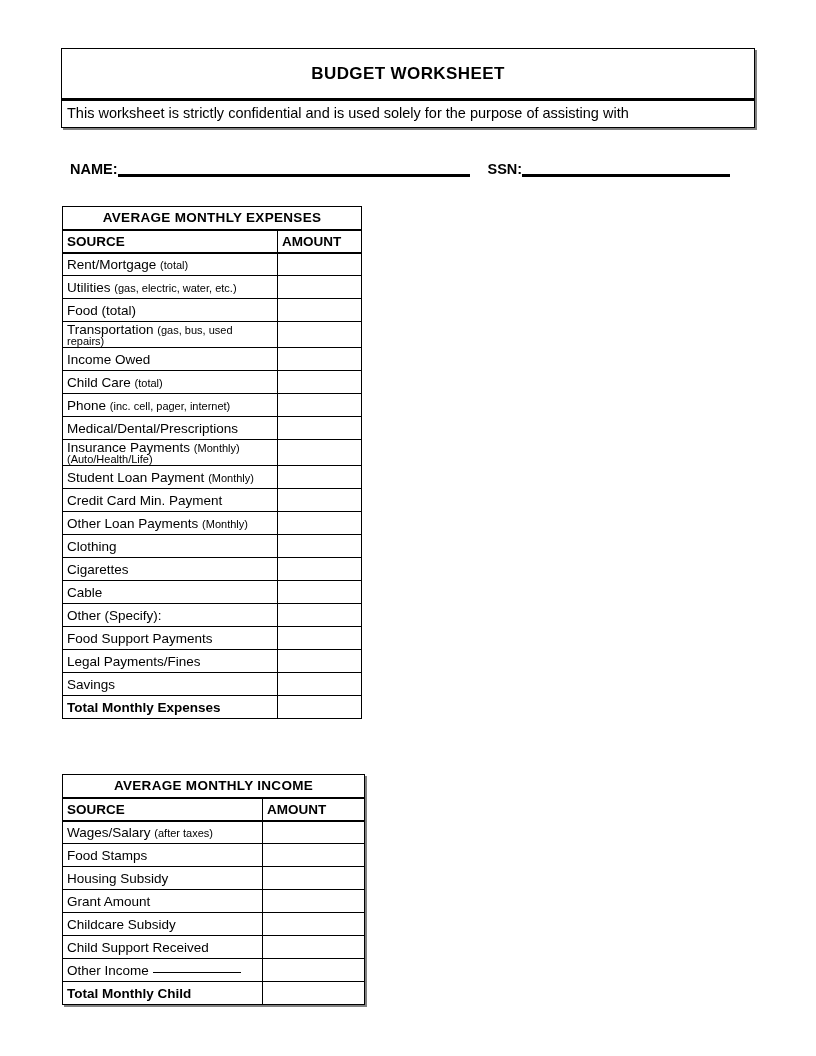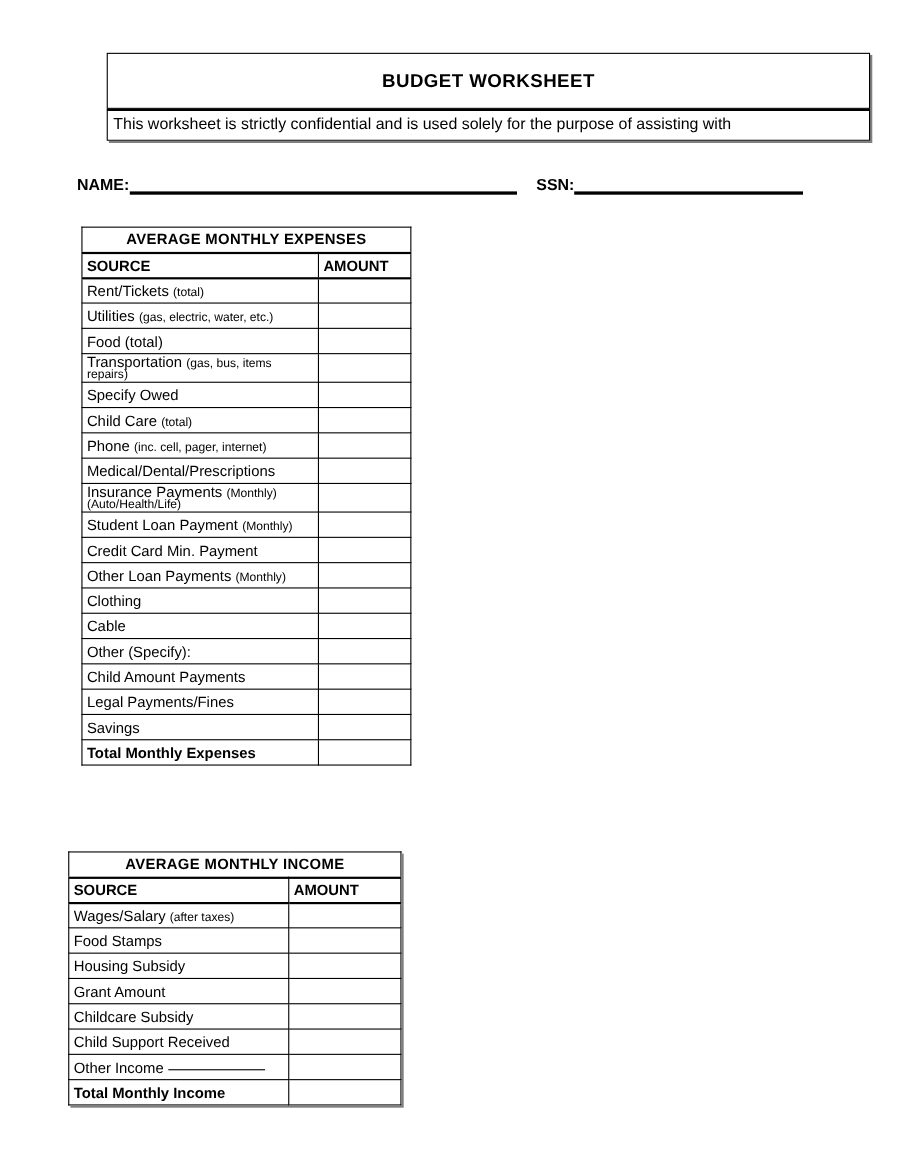--- a/index.html
+++ b/index.html
@@ -16,21 +16,20 @@
     overflow: hidden;
   }
 
   
   .header-block {
     position: absolute;
     left: 61px;
     top: 48px;
     width: 694px;
     box-shadow: 2px 2px 0 0 #808080;
-    margin-left: 36px;
   }
   .title-box {
     border: 1px solid #000;
     height: 51px;
     display: flex;
     align-items: center;
     justify-content: center;
     box-sizing: border-box;
   }
   .title-text {
@@ -117,21 +116,21 @@
   .blankline {
     display: inline-block;
     width: 88px;
     border-bottom: 1px solid #000;
     margin-left: 4px;
     vertical-align: 2px;
   }
 
   
   #expenses-table {
-    left: 74px;
+    left: 62px;
     top: 206px;
     width: 299px;
   }
   #expenses-table .c-source { width: 215px; }
   #expenses-table .c-amount { width: 84px; }
 
   
   #income-table {
     left: 62px;
     top: 774px;
@@ -169,37 +168,37 @@
     </colgroup>
   <tbody id="expenses-body">
       <tr>
         <td class="band-title" colspan="2">AVERAGE MONTHLY EXPENSES</td>
       </tr>
       <tr>
         <td class="col-head">SOURCE</td>
         <td class="col-head">AMOUNT</td>
       </tr>
       <tr>
-        <td class=""><span>Rent/Tickets</span> <span class="sub">(total)</span></td>
+        <td class=""><span>Rent/Mortgage</span> <span class="sub">(total)</span></td>
         <td class=""></td>
       </tr>
       <tr>
         <td class=""><span>Utilities</span> <span class="sub">(gas, electric, water, etc.)</span></td>
         <td class=""></td>
       </tr>
       <tr>
         <td class=""><span>Food (total)</span></td>
         <td class=""></td>
       </tr>
       <tr>
-        <td class="tall"><span>Transportation</span> <span class="sub">(gas, bus, items</span><span class="line2">repairs)</span></td>
+        <td class="tall"><span>Transportation</span> <span class="sub">(gas, bus, used</span><span class="line2">repairs)</span></td>
         <td class="tall"></td>
       </tr>
       <tr>
-        <td class=""><span>Specify Owed</span></td>
+        <td class=""><span>Income Owed</span></td>
         <td class=""></td>
       </tr>
       <tr>
         <td class=""><span>Child Care</span> <span class="sub">(total)</span></td>
         <td class=""></td>
       </tr>
       <tr>
         <td class=""><span>Phone</span> <span class="sub">(inc. cell, pager, internet)</span></td>
         <td class=""></td>
       </tr>
@@ -221,29 +220,33 @@
       </tr>
       <tr>
         <td class=""><span>Other Loan Payments</span> <span class="sub">(Monthly)</span></td>
         <td class=""></td>
       </tr>
       <tr>
         <td class=""><span>Clothing</span></td>
         <td class=""></td>
       </tr>
       <tr>
+        <td class=""><span>Cigarettes</span></td>
+        <td class=""></td>
+      </tr>
+      <tr>
         <td class=""><span>Cable</span></td>
         <td class=""></td>
       </tr>
       <tr>
         <td class=""><span>Other (Specify):</span></td>
         <td class=""></td>
       </tr>
       <tr>
-        <td class=""><span>Child Amount Payments</span></td>
+        <td class=""><span>Food Support Payments</span></td>
         <td class=""></td>
       </tr>
       <tr>
         <td class=""><span>Legal Payments/Fines</span></td>
         <td class=""></td>
       </tr>
       <tr>
         <td class=""><span>Savings</span></td>
         <td class=""></td>
       </tr>
@@ -289,17 +292,17 @@
       </tr>
       <tr>
         <td class=""><span>Child Support Received</span></td>
         <td class=""></td>
       </tr>
       <tr>
         <td class=""><span>Other Income</span><span class="blankline"></span></td>
         <td class=""></td>
       </tr>
       <tr>
-        <td class="total-row">Total Monthly Income</td>
+        <td class="total-row">Total Monthly Child</td>
         <td class="total-row"></td>
       </tr>
     </tbody>
 </table>
 
 </body></html>

